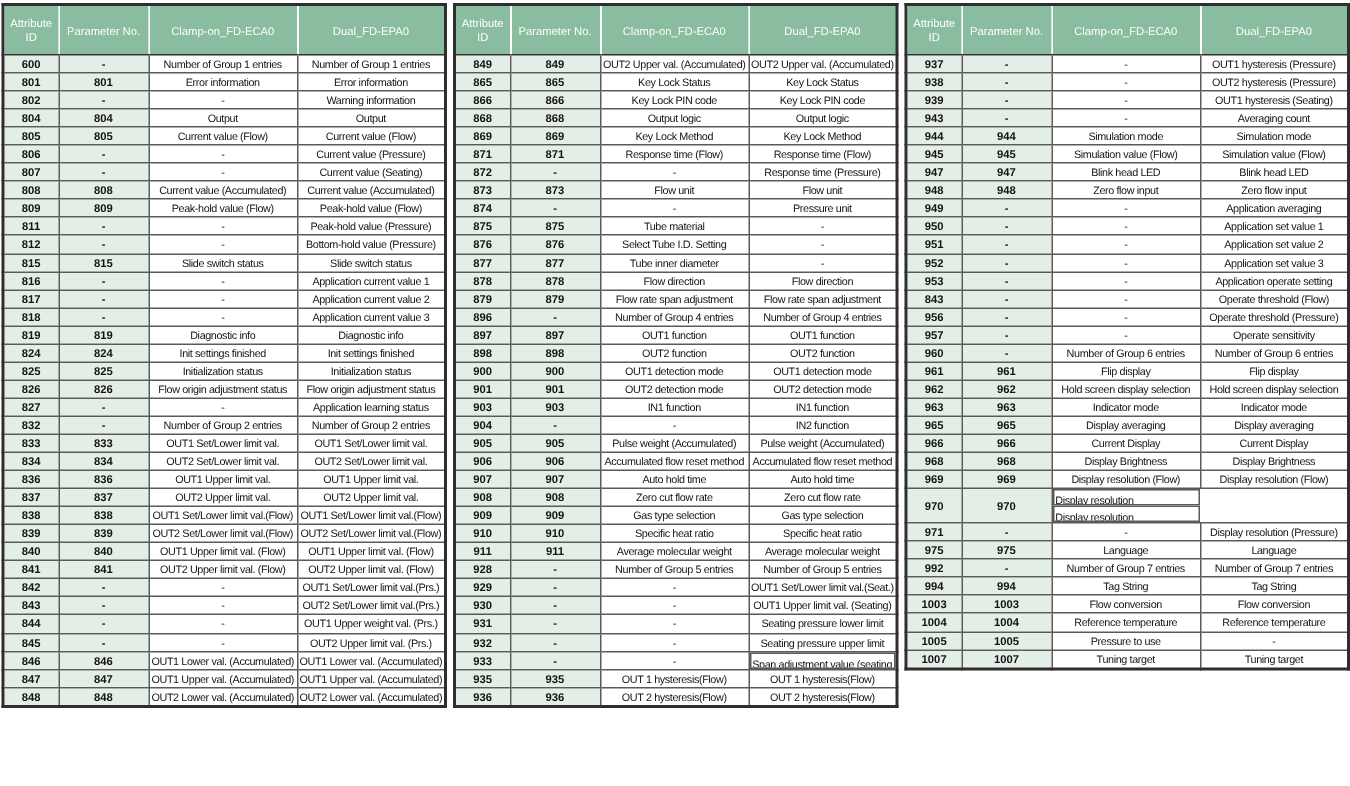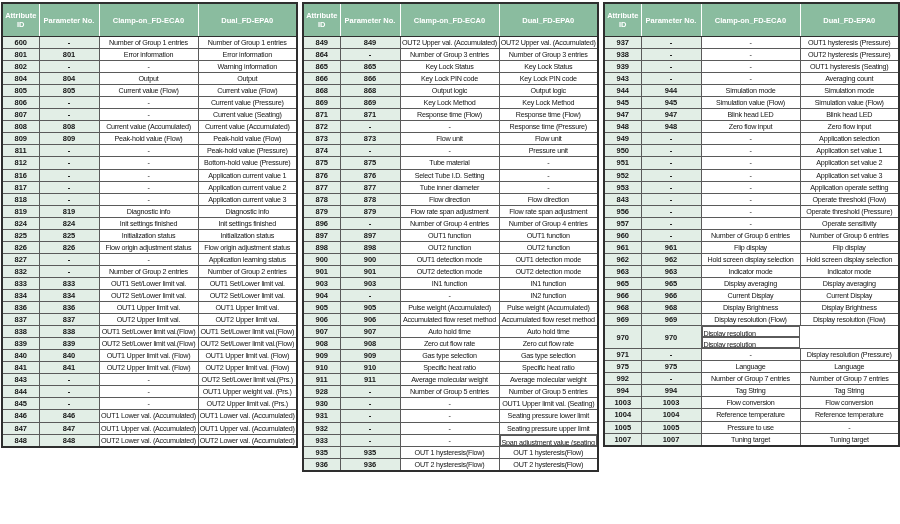--- a/index.html
+++ b/index.html
@@ -16,21 +16,21 @@
     width:297px;border-collapse:collapse;table-layout:fixed;
     border:2px solid #2e2e2e;
     background:#ffffff;
   }
   col.c1{width:37px;}
   col.c2{width:60px;}
   col.c3{width:99px;}
   col.c4{width:99px;}
   thead th{
     background:#8abc9f;color:#ffffff;
-    font-size:7.5px;font-weight:bold;line-height:1.2;
+    font-size:7.5px;font-weight:normal;line-height:1.2;
     height:32px;padding:0 1px;text-align:center;vertical-align:middle;
     border:1px solid rgba(255,255,255,0.55);
     border-bottom:1.5px solid #2e2e2e;
     overflow:hidden;white-space:normal;
   }
   tbody td{
     border:1px solid #5a5a5a;
     height:11.05px;padding:0 1px;
     text-align:center;vertical-align:middle;
     font-size:7.2px;line-height:9px;color:#141414;
@@ -127,20 +127,26 @@
           <td class="c-m">-</td>
           <td class="c-m">Peak-hold value (Pressure)</td>
         </tr>
         <tr>
           <td class="c-id">812</td>
           <td class="c-param">-</td>
           <td class="c-m">-</td>
           <td class="c-m">Bottom-hold value (Pressure)</td>
         </tr>
         <tr>
+          <td class="c-id">815</td>
+          <td class="c-param">815</td>
+          <td class="c-m">Slide switch status</td>
+          <td class="c-m">Slide switch status</td>
+        </tr>
+        <tr>
           <td class="c-id">816</td>
           <td class="c-param">-</td>
           <td class="c-m">-</td>
           <td class="c-m">Application current value 1</td>
         </tr>
         <tr>
           <td class="c-id">817</td>
           <td class="c-param">-</td>
           <td class="c-m">-</td>
           <td class="c-m">Application current value 2</td>
@@ -227,20 +233,26 @@
           <td class="c-id">840</td>
           <td class="c-param">840</td>
           <td class="c-m">OUT1 Upper limit val. (Flow)</td>
           <td class="c-m">OUT1 Upper limit val. (Flow)</td>
         </tr>
         <tr>
           <td class="c-id">841</td>
           <td class="c-param">841</td>
           <td class="c-m">OUT2 Upper limit val. (Flow)</td>
           <td class="c-m">OUT2 Upper limit val. (Flow)</td>
+        </tr>
+        <tr>
+          <td class="c-id">842</td>
+          <td class="c-param">-</td>
+          <td class="c-m">-</td>
+          <td class="c-m">OUT1 Set/Lower limit val.(Prs.)</td>
         </tr>
         <tr>
           <td class="c-id">843</td>
           <td class="c-param">-</td>
           <td class="c-m">-</td>
           <td class="c-m">OUT2 Set/Lower limit val.(Prs.)</td>
         </tr>
         <tr>
           <td class="c-id">844</td>
           <td class="c-param">-</td>
@@ -290,26 +302,20 @@
       </tr>
     </thead>
     <tbody>
         <tr>
           <td class="c-id">849</td>
           <td class="c-param">849</td>
           <td class="c-m">OUT2 Upper val. (Accumulated)</td>
           <td class="c-m">OUT2 Upper val. (Accumulated)</td>
         </tr>
         <tr>
-          <td class="c-id">864</td>
-          <td class="c-param">-</td>
-          <td class="c-m">Number of Group 3 entries</td>
-          <td class="c-m">Number of Group 3 entries</td>
-        </tr>
-        <tr>
           <td class="c-id">865</td>
           <td class="c-param">865</td>
           <td class="c-m">Key Lock Status</td>
           <td class="c-m">Key Lock Status</td>
         </tr>
         <tr>
           <td class="c-id">866</td>
           <td class="c-param">866</td>
           <td class="c-m">Key Lock PIN code</td>
           <td class="c-m">Key Lock PIN code</td>
@@ -462,20 +468,26 @@
           <td class="c-id">911</td>
           <td class="c-param">911</td>
           <td class="c-m">Average molecular weight</td>
           <td class="c-m">Average molecular weight</td>
         </tr>
         <tr>
           <td class="c-id">928</td>
           <td class="c-param">-</td>
           <td class="c-m">Number of Group 5 entries</td>
           <td class="c-m">Number of Group 5 entries</td>
+        </tr>
+        <tr>
+          <td class="c-id">929</td>
+          <td class="c-param">-</td>
+          <td class="c-m">-</td>
+          <td class="c-m">OUT1 Set/Lower limit val.(Seat.)</td>
         </tr>
         <tr>
           <td class="c-id">930</td>
           <td class="c-param">-</td>
           <td class="c-m">-</td>
           <td class="c-m">OUT1 Upper limit val. (Seating)</td>
         </tr>
         <tr>
           <td class="c-id">931</td>
           <td class="c-param">-</td>
@@ -571,21 +583,21 @@
         <tr>
           <td class="c-id">948</td>
           <td class="c-param">948</td>
           <td class="c-m">Zero flow input</td>
           <td class="c-m">Zero flow input</td>
         </tr>
         <tr>
           <td class="c-id">949</td>
           <td class="c-param">-</td>
           <td class="c-m">-</td>
-          <td class="c-m">Application selection</td>
+          <td class="c-m">Application averaging</td>
         </tr>
         <tr>
           <td class="c-id">950</td>
           <td class="c-param">-</td>
           <td class="c-m">-</td>
           <td class="c-m">Application set value 1</td>
         </tr>
         <tr>
           <td class="c-id">951</td>
           <td class="c-param">-</td>

